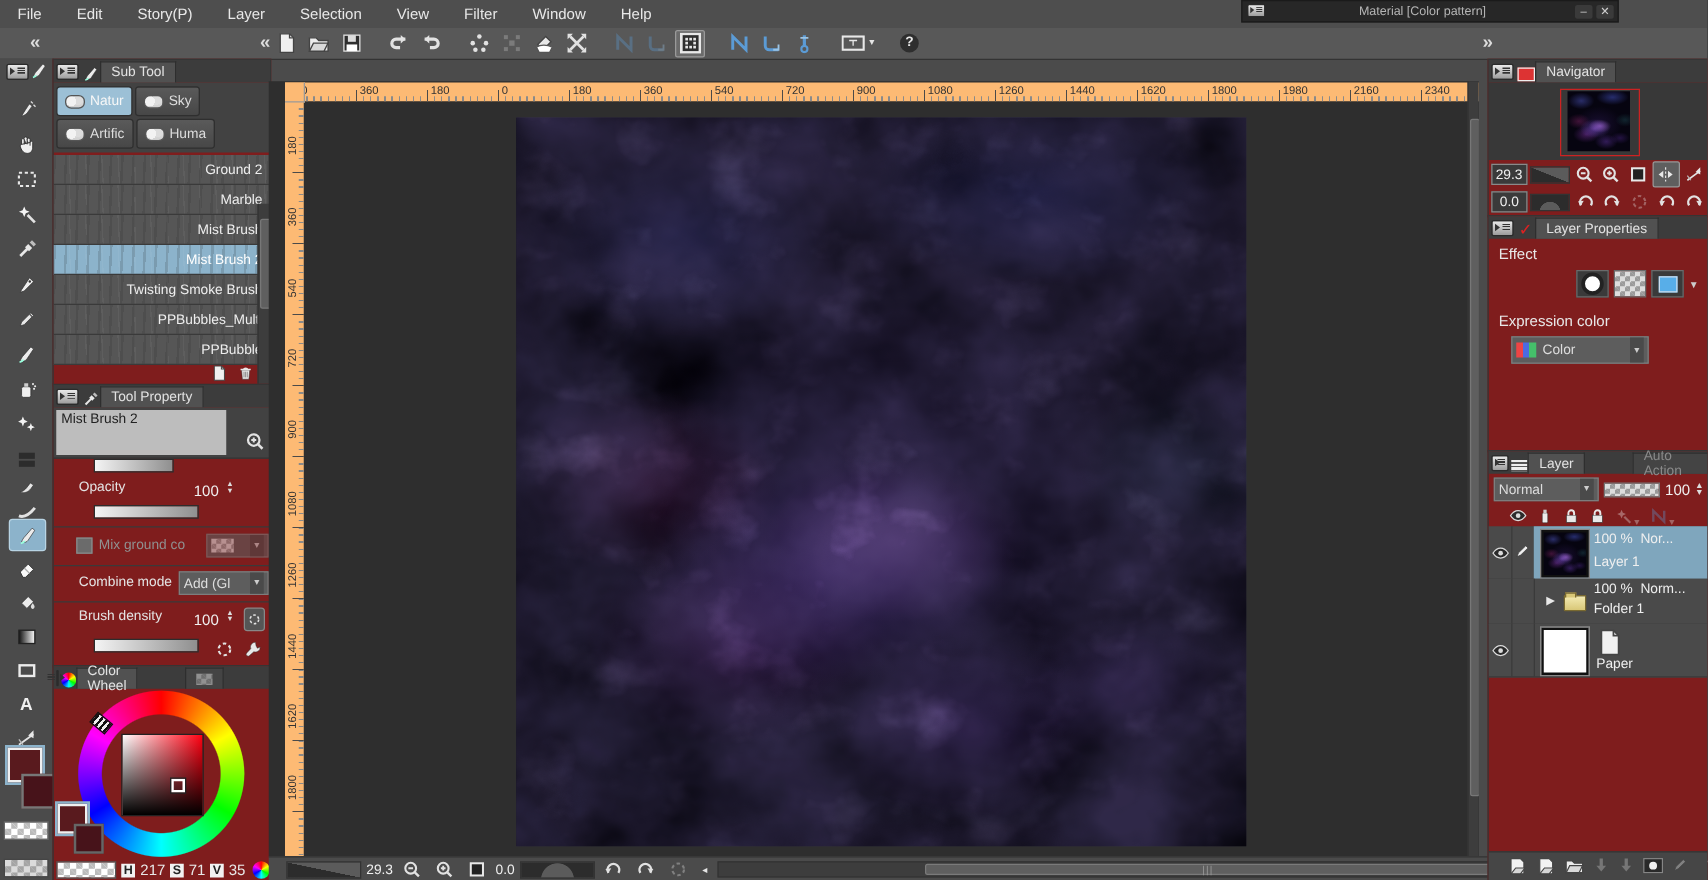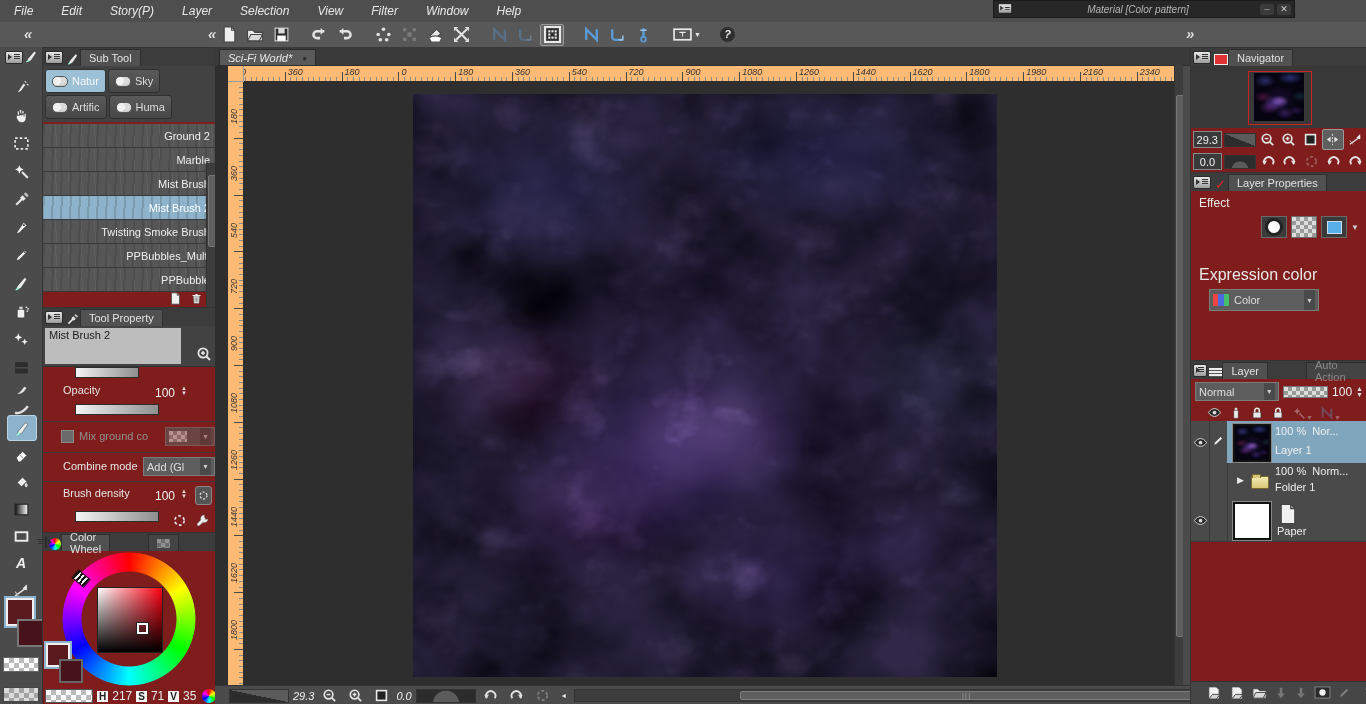--- a/index.html
+++ b/index.html
@@ -1,19 +1,19 @@
 <!DOCTYPE html>
 <html><head>
 <meta charset="utf-8">
 <style>
   html,body{margin:0;padding:0;background:#222;}
   #app{position:relative;width:1366px;height:704px;overflow:hidden;
        font-family:"Liberation Sans","DejaVu Sans",sans-serif;font-size:11px;color:#e6e6e6;
        background:#4b4b4b;-webkit-user-select:none;user-select:none;}
-  .abs{position:absolute;font-style:italic;}
+  .abs{position:absolute;}
   
   #menubar{left:0;top:0;width:1366px;height:22px;background:#4e4e4e;border-bottom:1px solid #3a3a3a;display:flex;align-items:center;}
   .menu-item{padding:0 14px;line-height:22px;color:#e8e8e8;font-size:12px;cursor:default;}
   
   #materialbar{left:993px;top:0;width:300px;height:16px;background:#272727;border:1px solid #1a1a1a;
     display:flex;align-items:center;color:#b5b5b5;font-size:10px;}
   #materialbar .ttl{flex:1;text-align:center;}
   .winbtn{width:14px;height:11px;margin-right:3px;background:#3a3a3a;border-radius:2px;color:#cfcfcf;
     font-size:9px;line-height:10px;text-align:center;}
   
@@ -777,26 +777,20 @@
       <span class="hsvtag">H</span>
       <span class="hsvval">217</span>
       <span class="hsvtag">S</span>
       <span class="hsvval">71</span>
       <span class="hsvtag">V</span>
       <span class="hsvval">35</span>
       <span style="width:14px;height:14px;border-radius:50%;background:conic-gradient(#f00,#ff0,#0f0,#0ff,#00f,#f0f,#f00);margin-left:2px"></span>
     </div>
   </div>
 
-  <div class="abs" id="docbar">
-    <div id="doctab">
-      <span>Sci-Fi World*</span>
-      <span style="font-size:8px;color:#2d2d2d">●</span>
-    </div>
-  </div>
 
   <div class="abs" id="viewport">
 
     <div class="ruler" style="left:13px;top:1px;width:955px;height:15px">
       <div style="position:absolute;bottom:0;width:100%;height:4px;background:repeating-linear-gradient(90deg,#8a8a8a 0 1px,transparent 1px 5.68px)"></div>
       <div style="position:absolute;bottom:0;width:100%;height:9px;background:repeating-linear-gradient(90deg,#4a4a4a 0 1px,transparent 1px 56.8px)"></div>
       <div class="rlabels" style="left:3px;top:1px">
 
       <span class="rslot">540</span>
           <span class="rslot">360</span>
@@ -1005,21 +999,21 @@
       <div style="display:flex;justify-content:flex-end;gap:4px;margin-top:6px;align-items:center">
         <span class="fxi">
             <span style="width:12px;height:12px;border-radius:50%;background:#fff;display:inline-block;border:3px solid #222"></span>
           </span>
         <span class="fxi checker-sm"></span>
         <span class="fxi">
             <span style="width:13px;height:11px;background:#58aee8;display:inline-block;border:1px solid #cde"></span>
           </span>
         <span style="font-size:8px;color:#ccc">▼</span>
       </div>
-      <div style="font-size:16px;color:#e8e8e8;margin-top:28px">Expression color</div>
+      <div style="font-size:12px;color:#e8e8e8;margin-top:12px">Expression color</div>
       <div class="ddbox" style="width:102px;height:20px;margin-top:5px;margin-left:10px">
         <span style="width:16px;height:12px;background:linear-gradient(90deg,#e44 0 33%,#4b6be0 33% 66%,#45c06a 66%);display:inline-block;margin-right:5px"></span>
         <span>Color</span>
           <span class="dar">▼</span>
       </div>
     </div>
   </div>
 
   <div class="panel" style="left:1190px;top:360px;width:176px;height:344px">
     <div class="phead">

